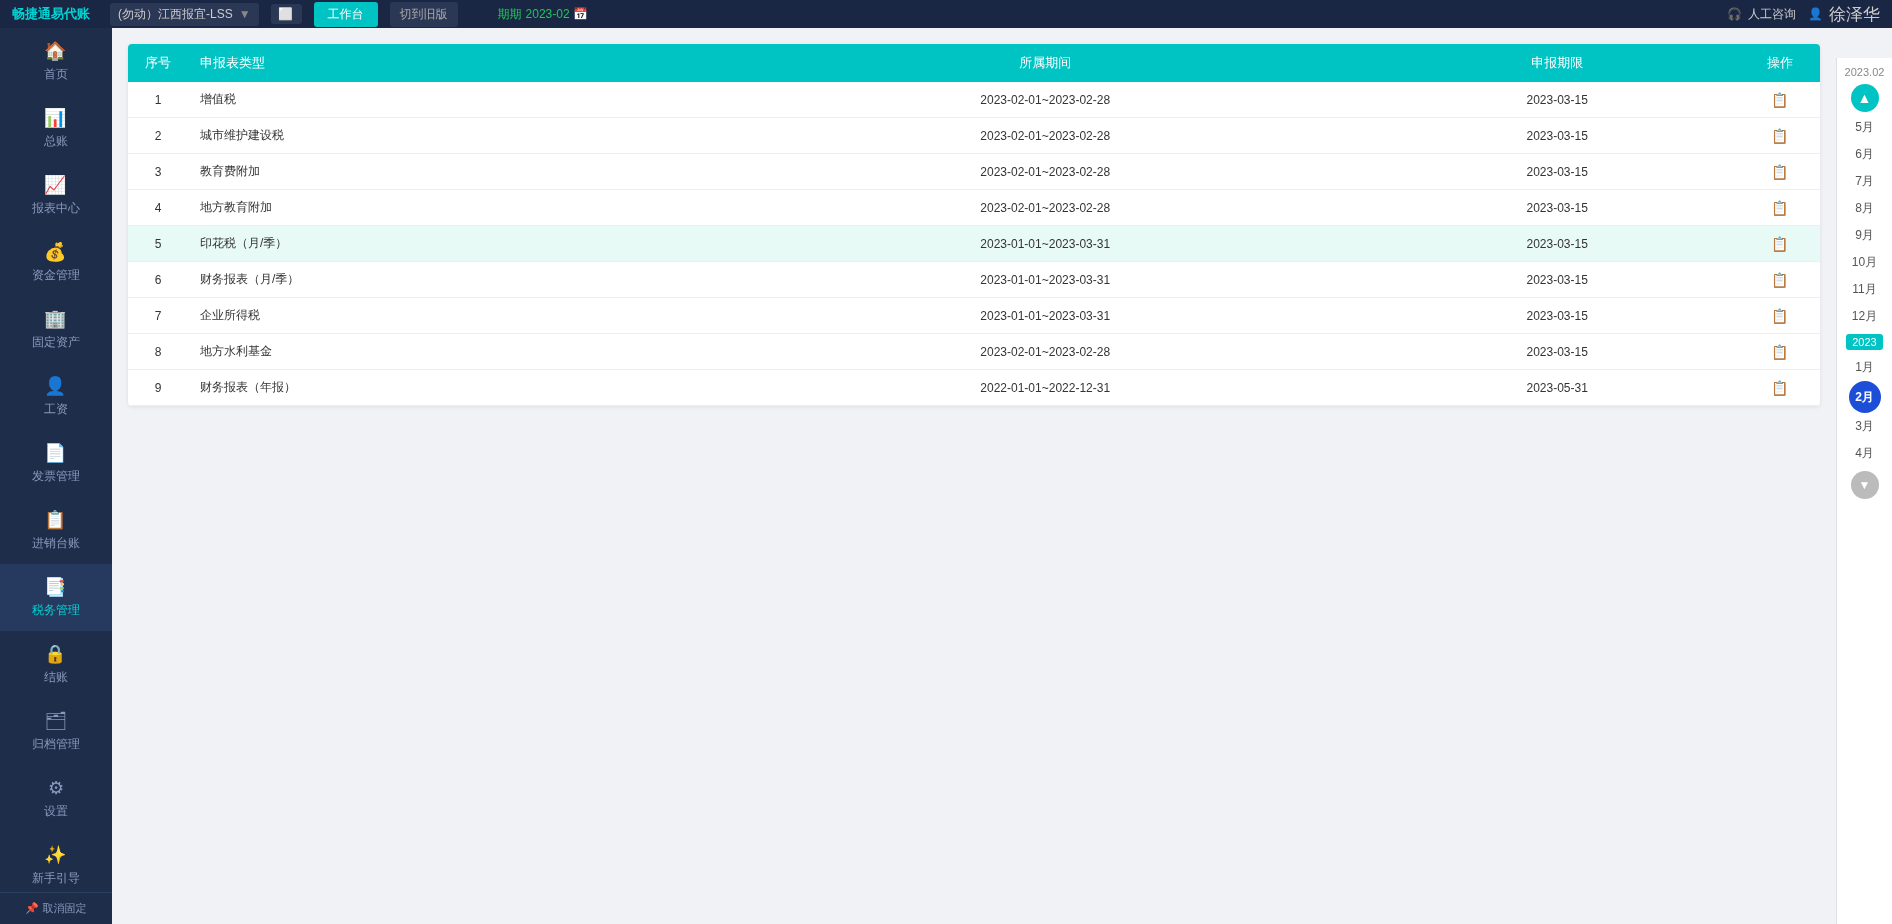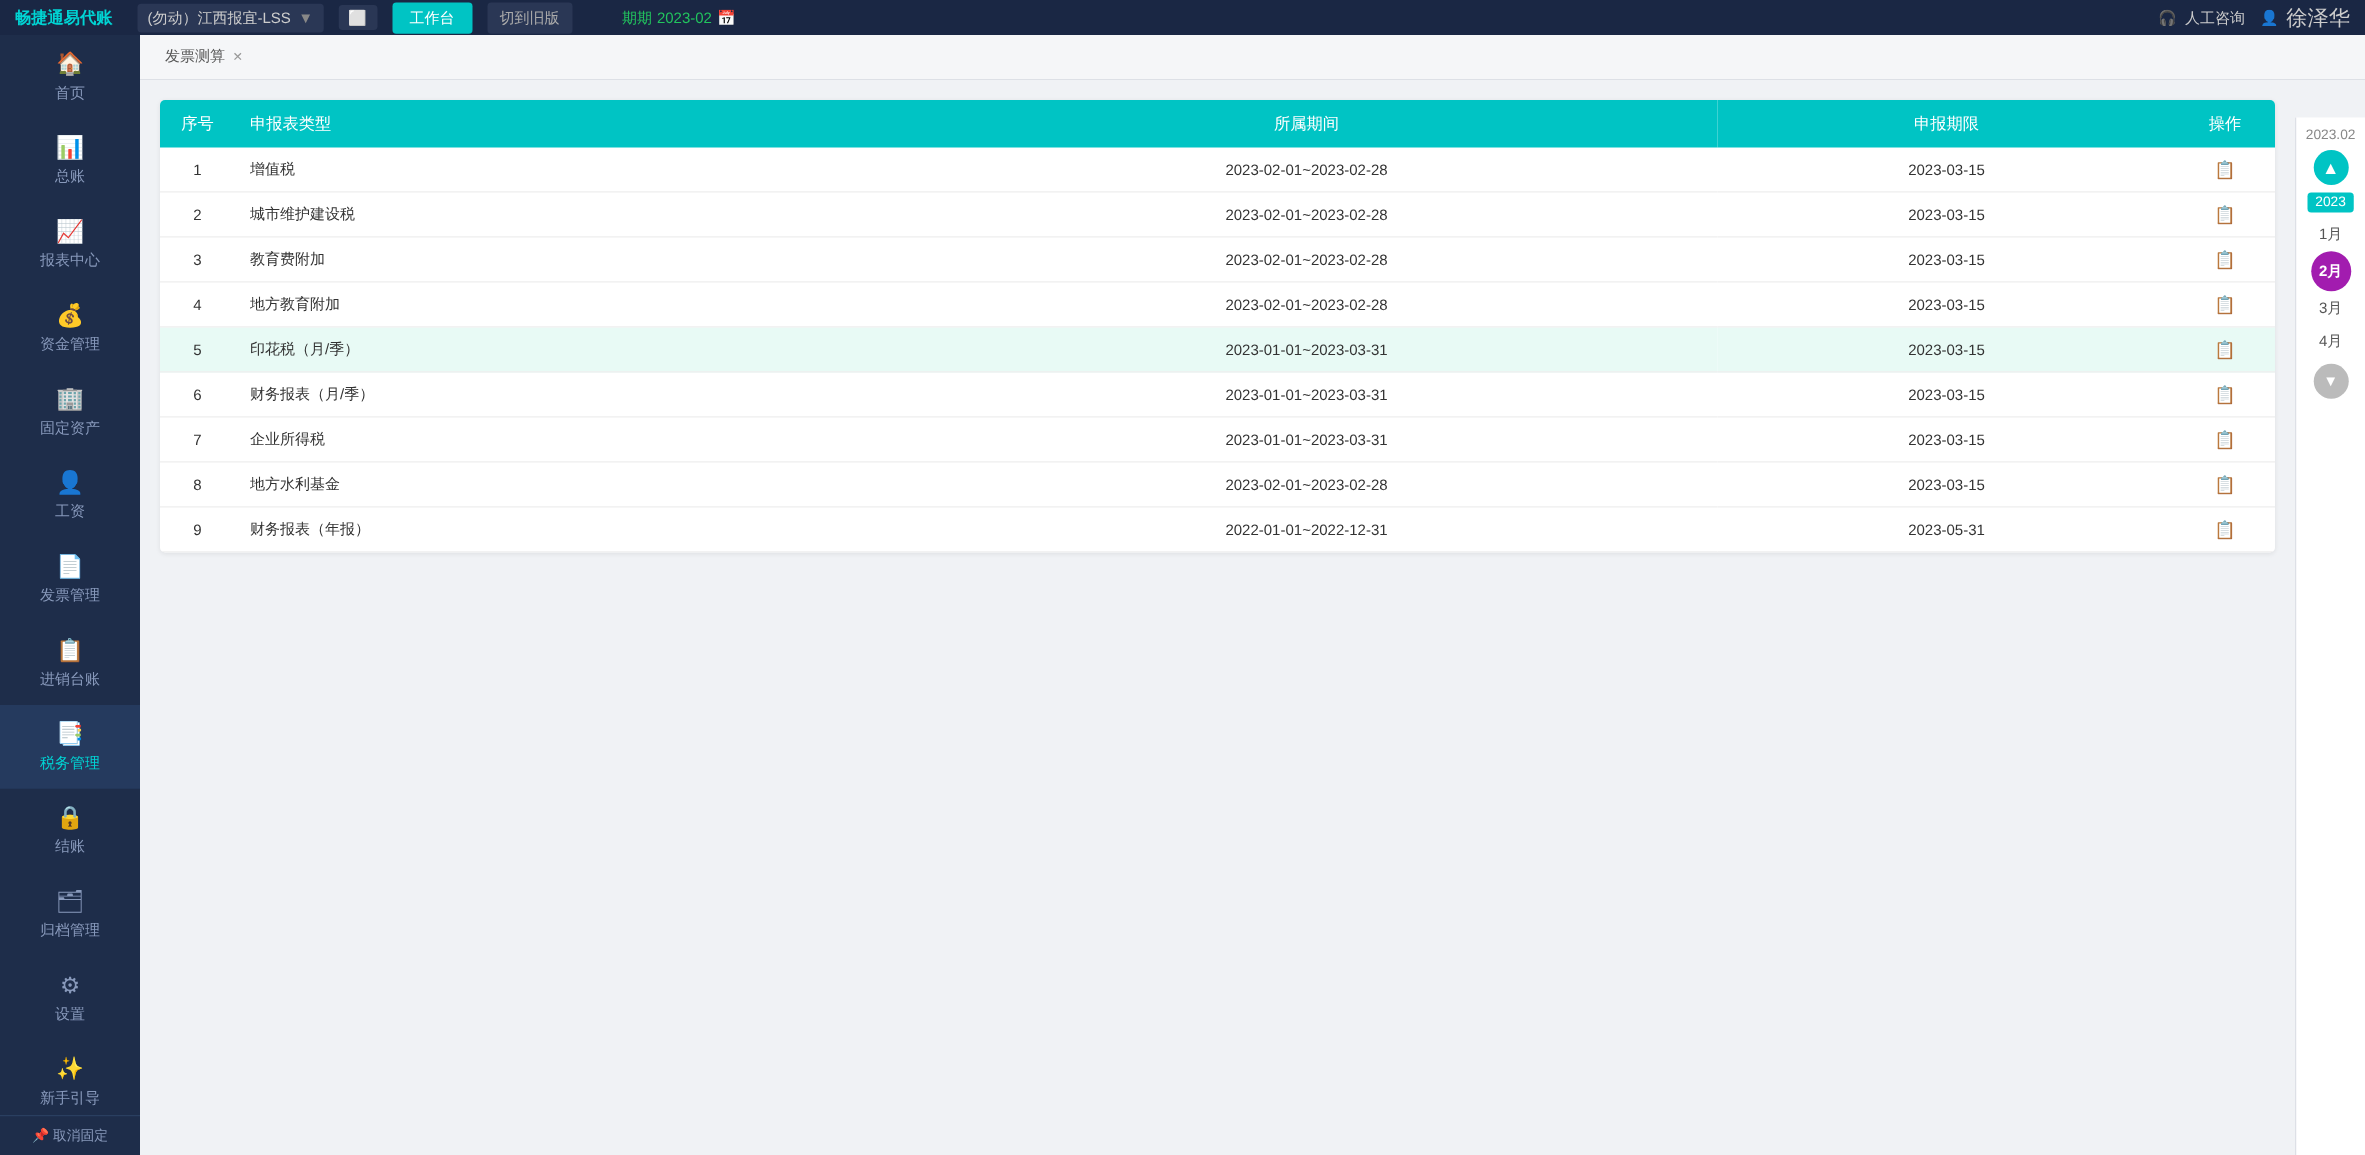--- a/index.html
+++ b/index.html
@@ -270,21 +270,21 @@
     .right-panel-month {
       font-size: 12px;
       color: #555;
       padding: 5px 6px;
       cursor: pointer;
       border-radius: 3px;
       width: 100%;
       text-align: center;
     }
     .right-panel-month.active-month {
-      background: #a21caf;
+      background: #1d4ed8;
       color: white;
       border-radius: 50%;
       width: 32px;
       height: 32px;
       display: flex;
       align-items: center;
       justify-content: center;
       margin: 0 auto;
       font-weight: bold;
     }
@@ -400,30 +400,20 @@
         </div>
       </div>
     <div class="sidebar-bottom">
       <span>📌</span>
       <span>取消固定</span>
     </div>
   </div>
 
   <div class="content-area">
 
-    <div class="tab-bar">
-      <div id="tabs-container">
-          <div class="tab-item"></div>
-          <div class="tab-item">
-            <span>发票测算</span>
-            <span class="close-btn">✕</span>
-          </div>
-          <div class="tab-item"></div>
-        </div>
-    </div>
 
     <div style="display:flex; flex:1; overflow:hidden;">
 
       <div class="page-content">
 
         <table class="data-table">
           <thead>
             <tr>
               <th style="width:60px;">序号</th>
               <th style="text-align:left;">申报表类型</th>
@@ -496,20 +486,30 @@
     <td>2023-05-31</td>
     <td><span class="action-icon">📋</span></td>
   </tr>
             </tbody>
         </table>
       </div>
 
       <div class="right-panel">
         <div class="right-panel-year-label">2023.02</div>
         <div class="right-panel-arrow">▲</div>
+        <div id="prev-months-container">
+            <div class="right-panel-month">5月</div>
+            <div class="right-panel-month">6月</div>
+            <div class="right-panel-month">7月</div>
+            <div class="right-panel-month">8月</div>
+            <div class="right-panel-month">9月</div>
+            <div class="right-panel-month">10月</div>
+            <div class="right-panel-month">11月</div>
+            <div class="right-panel-month">12月</div>
+          </div>
         <div class="right-panel-year-badge">2023</div>
         <div id="next-months-container">
             <div class="right-panel-month">1月</div>
             <div class="right-panel-month active-month">2月</div>
             <div class="right-panel-month">3月</div>
             <div class="right-panel-month">4月</div>
           </div>
         <div class="right-panel-collapse">▼</div>
       </div>
 

